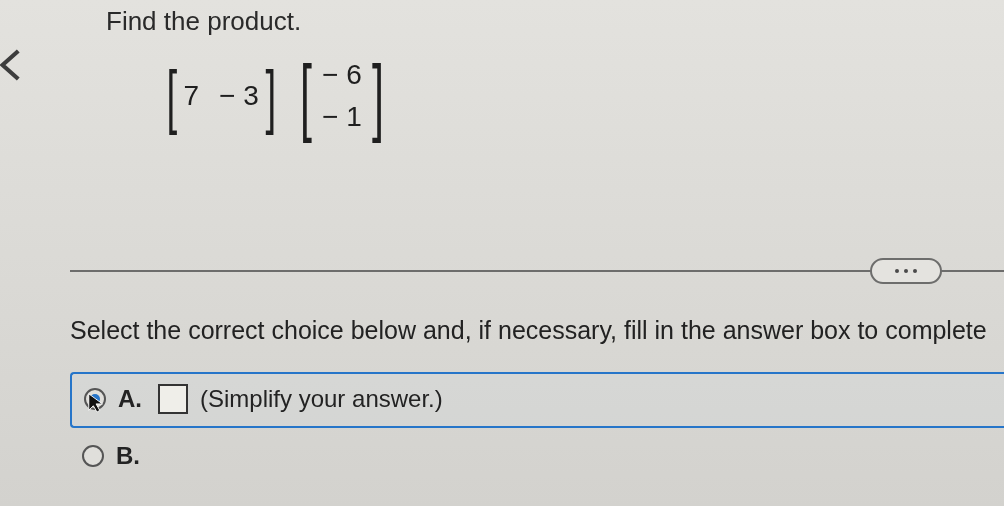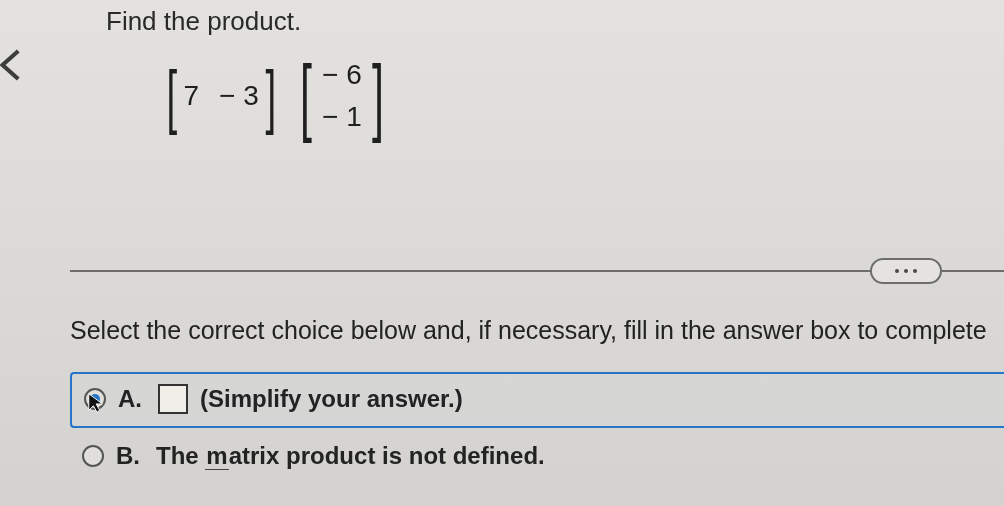--- a/index.html
+++ b/index.html
@@ -120,21 +120,21 @@
   .radio.selected::after{
     content:""; width:10px;height:10px;border-radius:50%;background:#2675c9;
   }
   .cursor {
     position:absolute;
     left: 86px; top: 392px;
     pointer-events:none;
   }
   .cursor svg{width:22px;height:22px;}
   .opt-letter { font-weight:700; font-size:24px; margin-right:4px;}
-  .opt-text { font-size:24px;font-weight:bold; }
+  .opt-text { font-size:24px; }
   .answer-box {
     width:30px;height:30px;border:2px solid #333;background:#efeee9;
     flex-shrink:0;
   }
   .underline { border-bottom:1px solid #444; padding:0 1px;}
 </style>
 </head>
 <body>
 
 <div class="page">
@@ -182,23 +182,20 @@
   <div class="choices">
     <div class="choice-a">
       <div class="radio selected"></div>
       <span class="opt-letter">A.</span>
       <span class="answer-box"></span>
       <span class="opt-text">(Simplify your answer.)</span>
     </div>
     <div class="choice-b">
       <div class="radio"></div>
       <span class="opt-letter">B.</span>
-      <span class="opt-text">
-        <span>The </span><span class="underline">m</span><span>atrix product is not defined.</span>
-      </span>
     </div>
   </div>
 
   <div class="cursor">
     <svg viewBox="0 0 24 24">
         <path d="M3 2 L3 20 L8 15 L12 22 L15 20 L11 13 L18 13 Z" fill="#111" stroke="#fff" stroke-width="1"></path>
       </svg>
   </div>
 
 </div>

